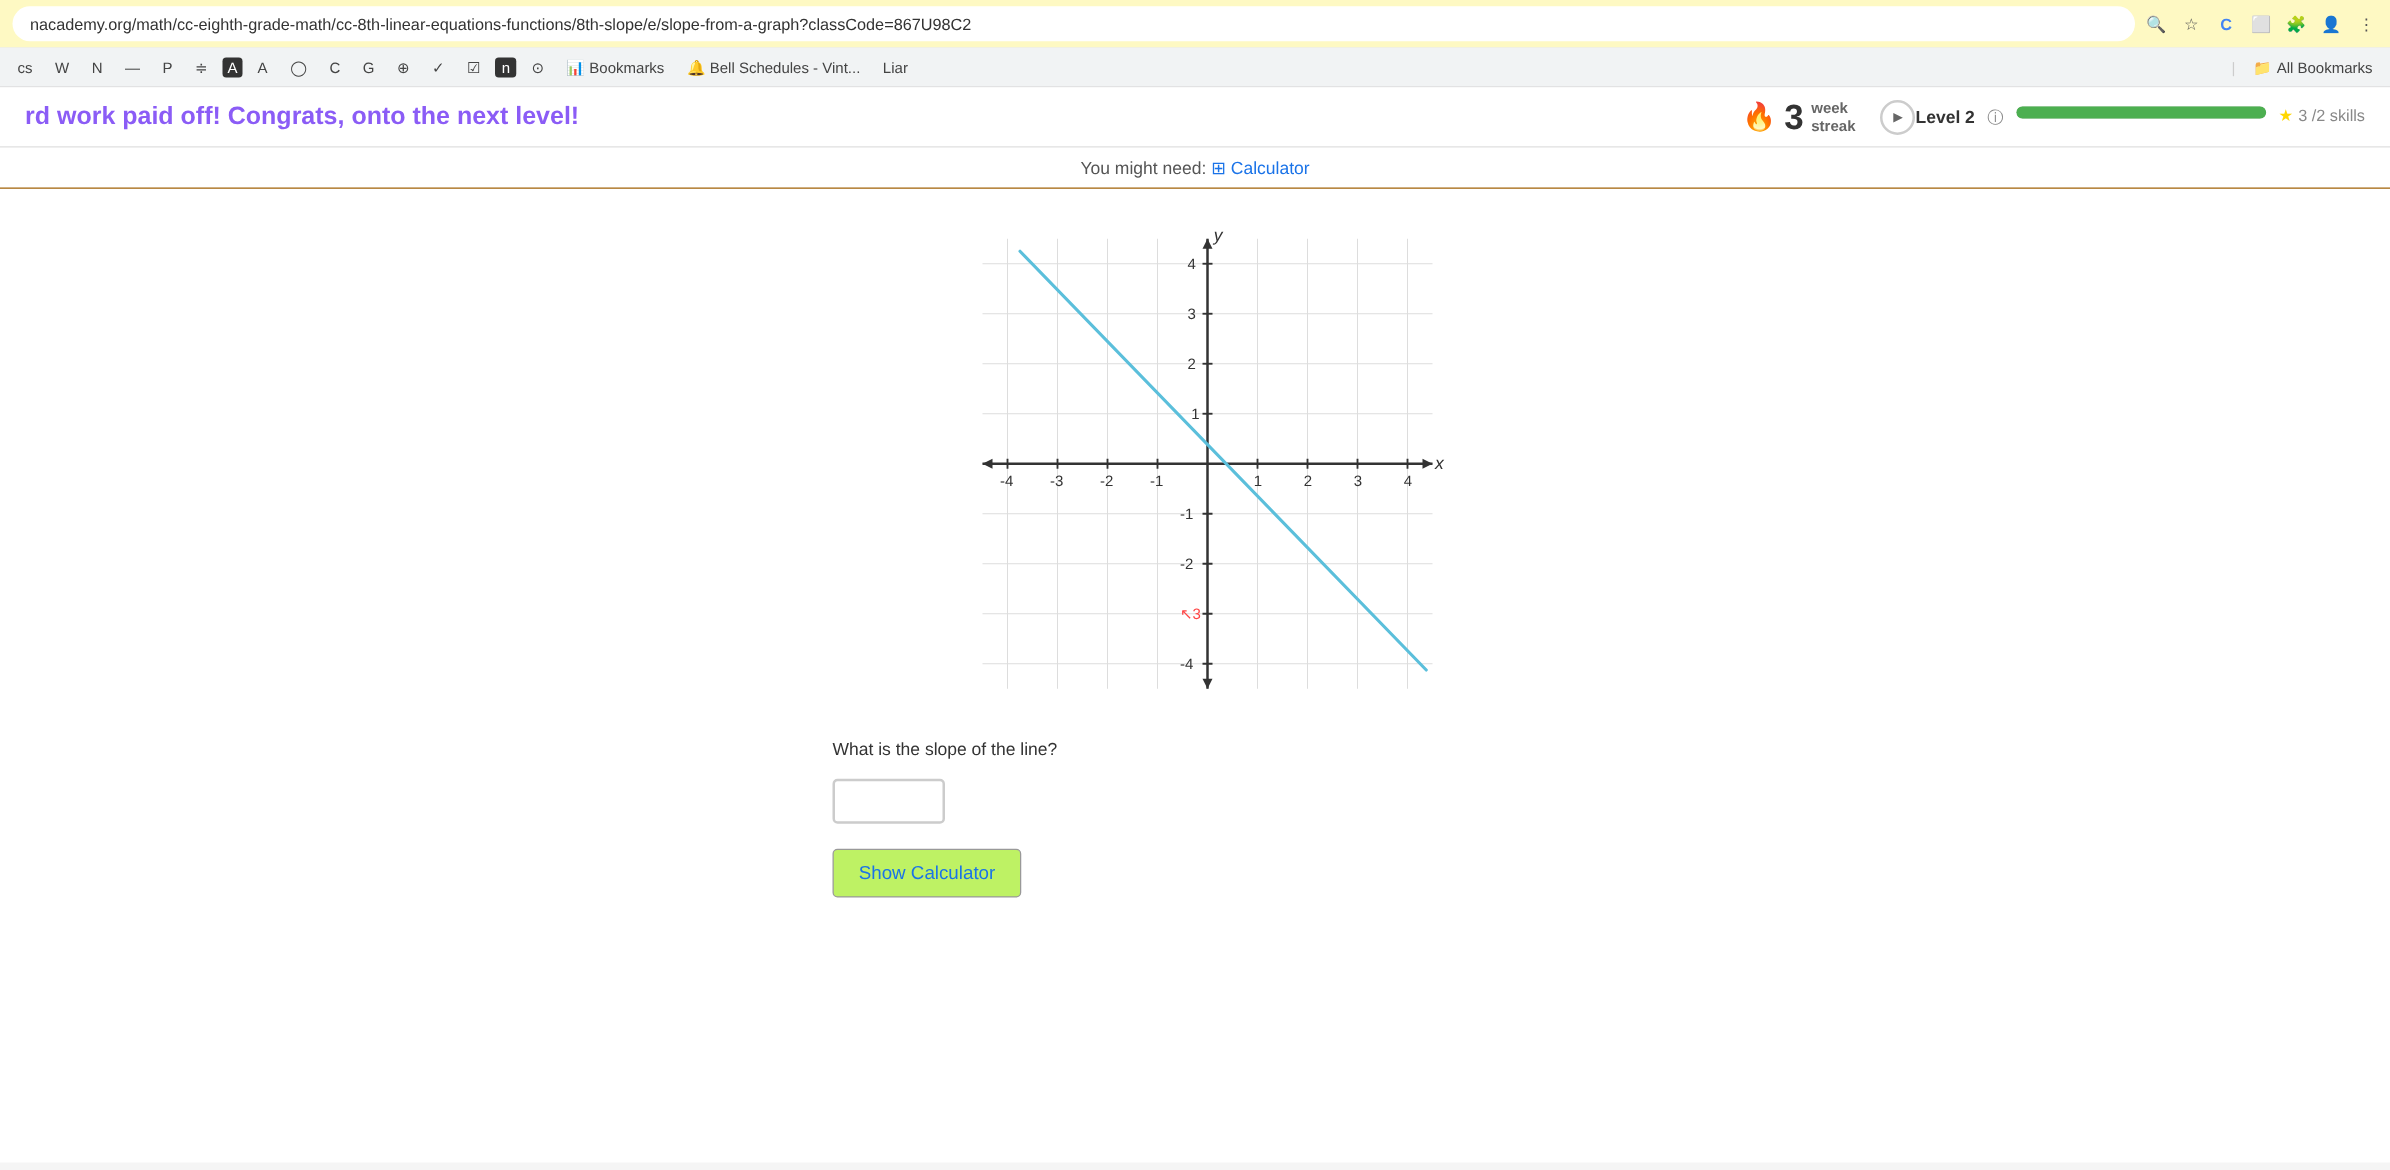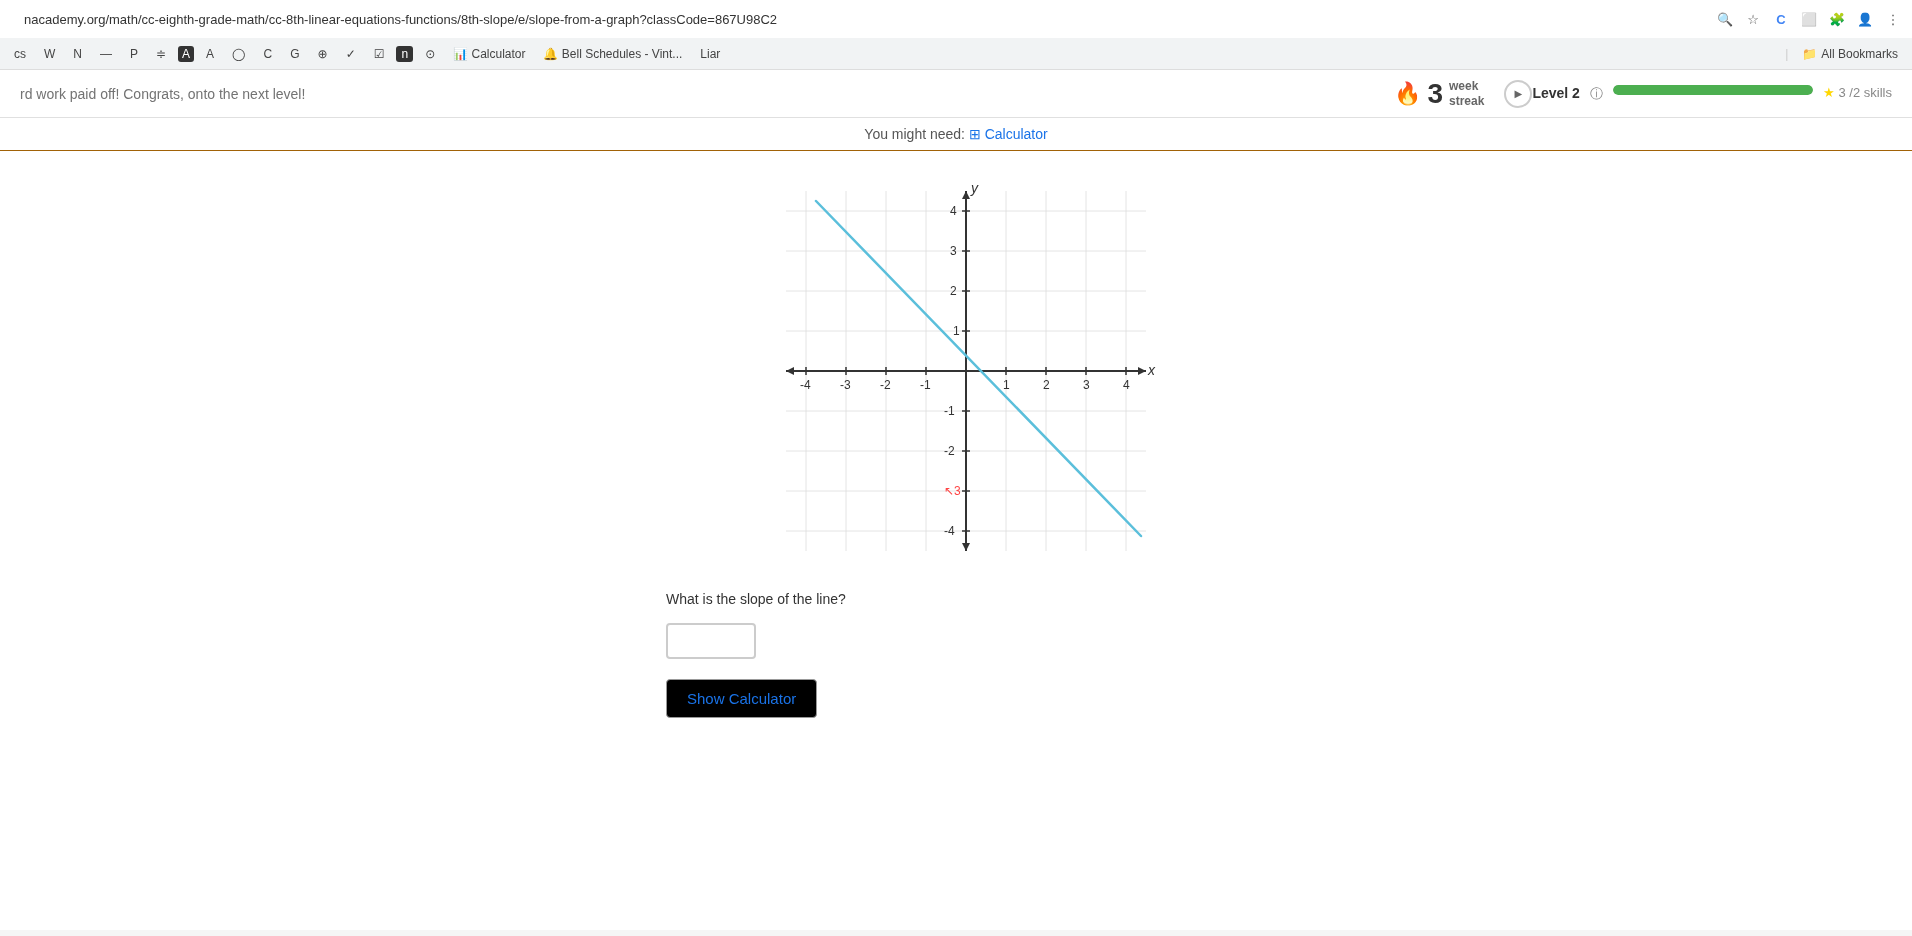--- a/index.html
+++ b/index.html
@@ -7,21 +7,21 @@
 
     
     .browser-chrome {
       background: #dee1e6;
       width: 100%;
     }
     .address-bar {
       display: flex;
       align-items: center;
       padding: 6px 10px;
-      background: #ffffff;
+      background: #fef9c3;
       gap: 8px;
       height: 38px;
     }
     .url-box {
       flex: 1;
       background: white;
       border-radius: 20px;
       padding: 4px 14px;
       font-size: 13px;
       color: #333;
@@ -81,23 +81,23 @@
     
     .top-bar {
       display: flex;
       align-items: center;
       padding: 8px 20px;
       border-bottom: 1px solid #e0e0e0;
       background: white;
       height: 48px;
     }
     .congrats-text {
-      font-size: 14px;
-      font-weight: normal;
-      color: #737373;
+      font-size: 20px;
+      font-weight: bold;
+      color: #8b5cf6;
       flex: 1;
     }
     .streak-section {
       display: flex;
       align-items: center;
       gap: 6px;
       margin-right: 20px;
     }
     .flame-icon {
       color: #ff6600;
@@ -206,21 +206,21 @@
       height: 36px;
       border: 2px solid #ccc;
       border-radius: 4px;
       padding: 4px 8px;
       font-size: 16px;
       display: block;
       margin-bottom: 20px;
     }
     .show-calculator-btn {
       border: 1px solid #999;
-      background: #000000;
+      background: #bef264;
       padding: 10px 20px;
       font-size: 15px;
       color: #1a73e8;
       cursor: pointer;
       border-radius: 4px;
       display: block;
     }
 
     
     .graph-svg {
@@ -256,21 +256,21 @@
     <span class="bookmark-item" style="background:#333;color:white;border-radius:3px;padding:1px 4px;">A</span>
     <span class="bookmark-item">A</span>
     <span class="bookmark-item">◯</span>
     <span class="bookmark-item">C</span>
     <span class="bookmark-item">G</span>
     <span class="bookmark-item">⊕</span>
     <span class="bookmark-item">✓</span>
     <span class="bookmark-item">☑</span>
     <span class="bookmark-item" style="background:#333;color:white;border-radius:3px;padding:1px 5px;">n</span>
     <span class="bookmark-item">⊙</span>
-    <span class="bookmark-item">📊 Calculator</span>
+    <span class="bookmark-item">📊 Bookmarks</span>
     <span class="bookmark-item">🔔 Bell Schedules - Vint...</span>
     <span class="bookmark-item">Liar</span>
     <div class="bookmarks-right">
       <span style="color:#ccc;">|</span>
       <span class="bookmark-item">
         <span>📁</span>
         <span>All Bookmarks</span>
       </span>
     </div>
   </div>

